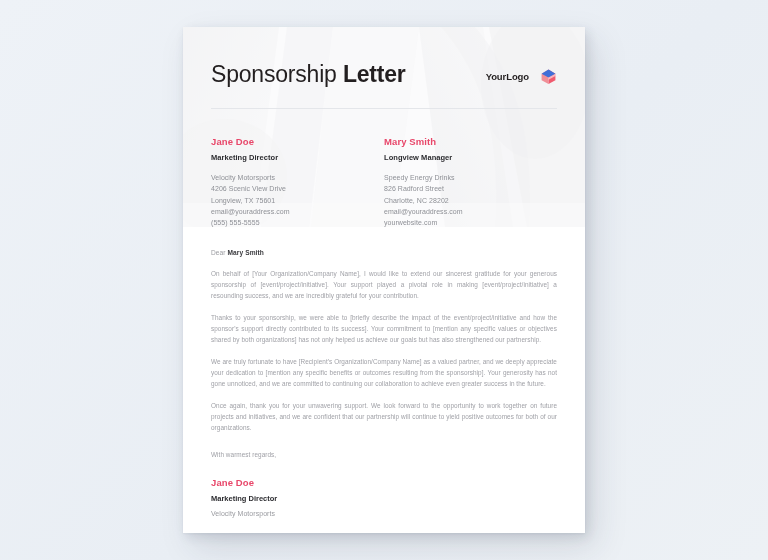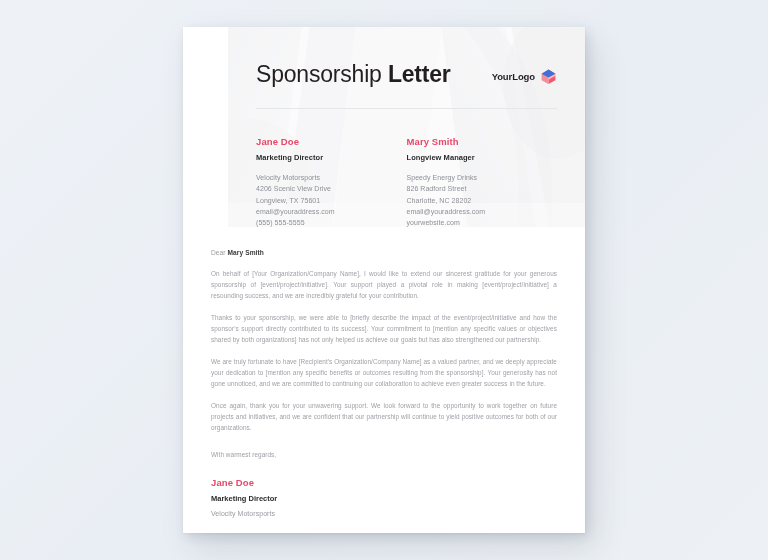--- a/index.html
+++ b/index.html
@@ -37,21 +37,20 @@
       10px 14px 32px rgba(40,50,70,0.13);
     overflow: hidden;
   }
 
   
   .page-header {
     position: relative;
     height: 200px;
     background: #fbfbfc;
     overflow: hidden;
-    margin-left: 45px;
   }
   .header-texture {
     position: absolute;
     inset: 0;
     opacity: 0.5;
   }
   .header-texture svg { display: block; width: 100%; height: 100%; }
 
   .header-inner {
     position: relative;
@@ -70,21 +69,21 @@
     color: #231f20;
     font-weight: 400;
     letter-spacing: -0.2px;
     white-space: nowrap;
   }
   .doc-title .strong { font-weight: 700; }
 
   .logo-lockup {
     display: flex;
     align-items: center;
-    gap: 5px;
+    gap: 11px;
     margin-top: 3px;
   }
   .logo-text {
     font-size: 9.5px;
     font-weight: 700;
     color: #231f20;
     letter-spacing: -0.1px;
   }
   .logo-mark { width: 17px; height: 17px; display: block; }
 

